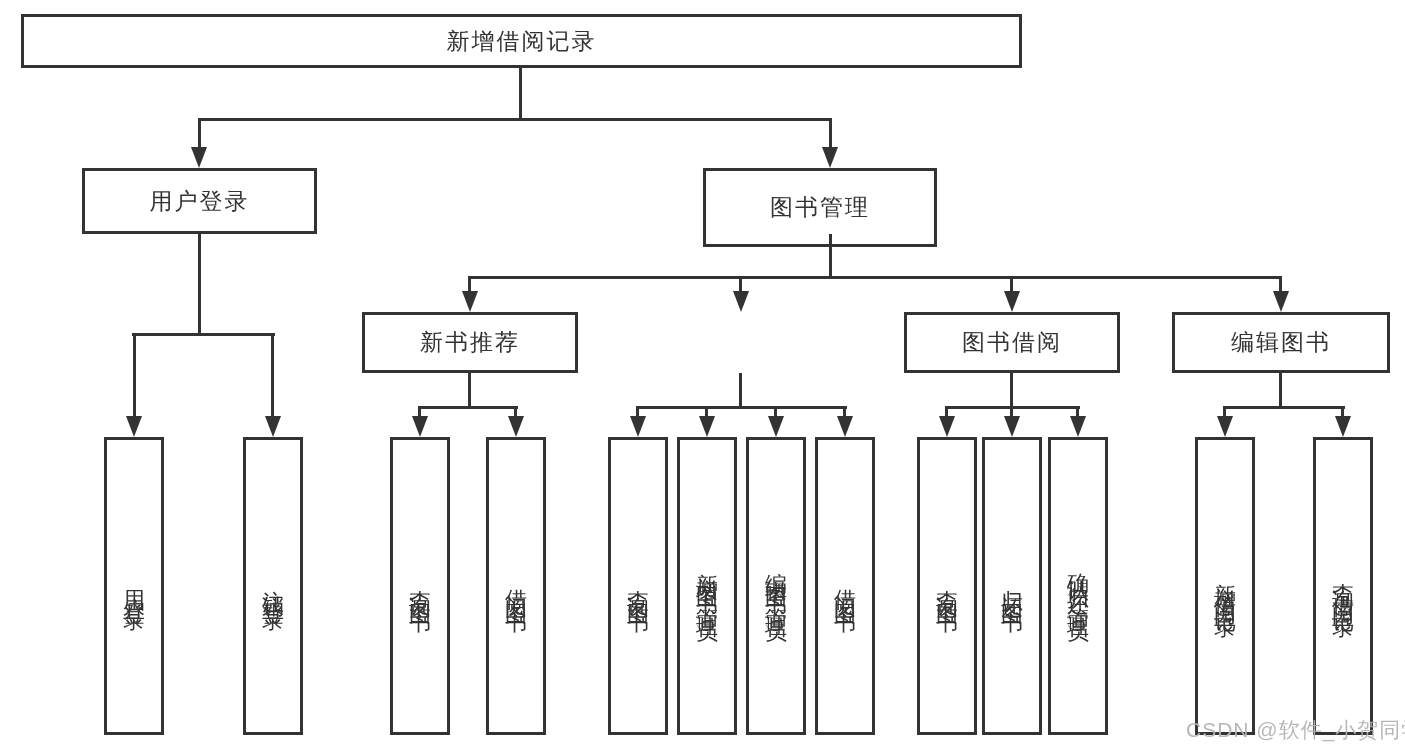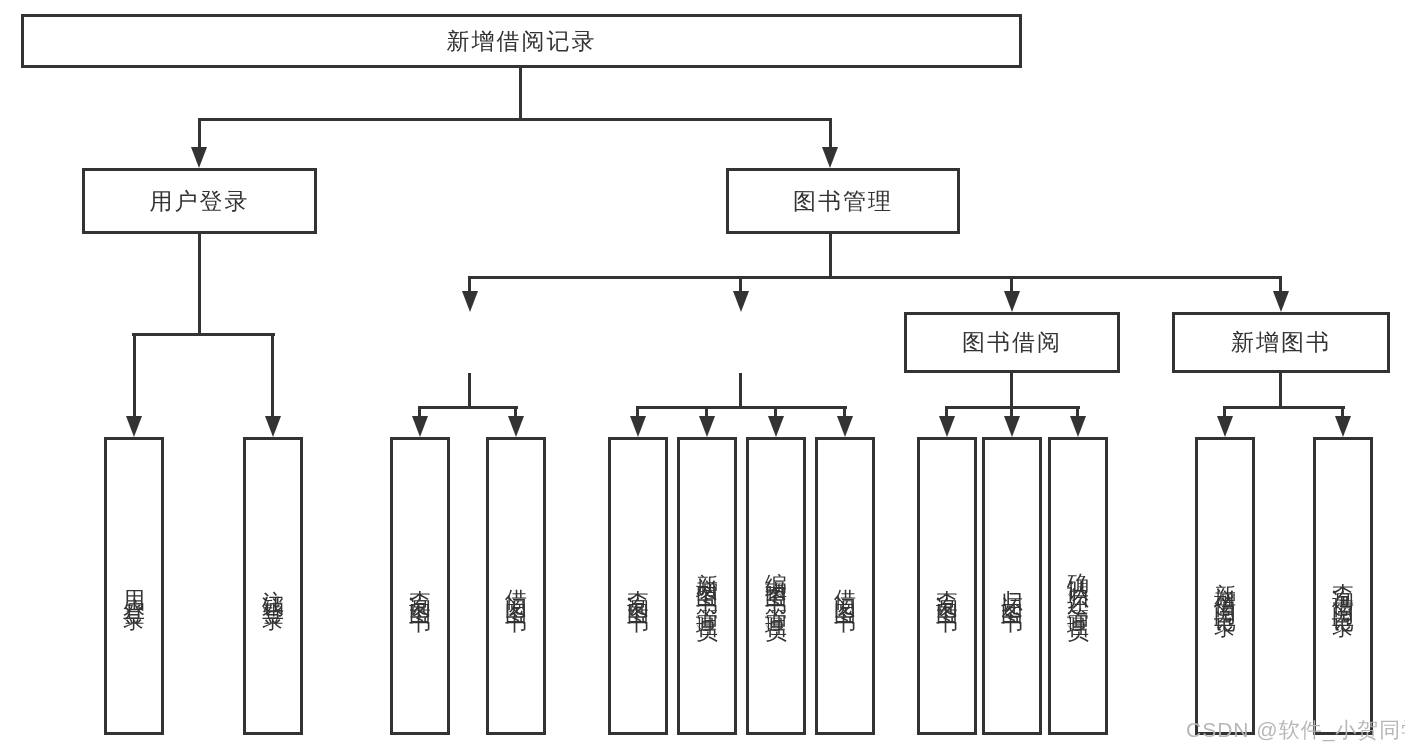--- a/index.html
+++ b/index.html
@@ -46,21 +46,21 @@
   <div class="vline" style="left:519px;top:67px;height:54px"></div>
   <div class="hline" style="left:198px;top:118px;width:634px"></div>
   <div class="vline" style="left:198px;top:121px;height:30px"></div>
   <div class="arrow" style="left:191px;top:147px"></div>
   <div class="vline" style="left:829px;top:121px;height:30px"></div>
   <div class="arrow" style="left:822px;top:147px"></div>
 
   <div class="node" style="left:82px;top:168px;width:235px;height:66px">
     <span class="h-label">用户登录</span>
   </div>
-  <div class="node" style="left:726px;top:168px;width:234px;height:66px">
+  <div class="node" style="left:703px;top:168px;width:234px;height:79px">
     <span class="h-label">图书管理</span>
   </div>
 
   <div class="vline" style="left:198px;top:234px;height:102px"></div>
   <div class="hline" style="left:132px;top:333px;width:143px"></div>
   <div class="vline" style="left:133px;top:336px;height:82px"></div>
   <div class="arrow" style="left:126px;top:416px"></div>
   <div class="vline" style="left:271px;top:336px;height:82px"></div>
   <div class="arrow" style="left:265px;top:416px"></div>
 
@@ -68,25 +68,28 @@
   <div class="hline" style="left:468px;top:276px;width:814px"></div>
   <div class="vline" style="left:468px;top:279px;height:14px"></div>
   <div class="arrow" style="left:462px;top:291px"></div>
   <div class="vline" style="left:739px;top:279px;height:14px"></div>
   <div class="arrow" style="left:733px;top:291px"></div>
   <div class="vline" style="left:1010px;top:279px;height:14px"></div>
   <div class="arrow" style="left:1004px;top:291px"></div>
   <div class="vline" style="left:1279px;top:279px;height:14px"></div>
   <div class="arrow" style="left:1273px;top:291px"></div>
 
+  <div class="node" style="left:362px;top:312px;width:216px;height:61px">
+    <span class="h-label">新书推荐</span>
+  </div>
   <div class="node" style="left:904px;top:312px;width:216px;height:61px">
     <span class="h-label">图书借阅</span>
   </div>
   <div class="node" style="left:1172px;top:312px;width:218px;height:61px">
-    <span class="h-label">新增图书</span>
+    <span class="h-label">编辑图书</span>
   </div>
 
   <div class="vline" style="left:468px;top:373px;height:36px"></div>
   <div class="hline" style="left:418px;top:406px;width:100px"></div>
   <div class="vline" style="left:418px;top:409px;height:10px"></div>
   <div class="arrow" style="left:412px;top:416px"></div>
   <div class="vline" style="left:514px;top:409px;height:10px"></div>
   <div class="arrow" style="left:508px;top:416px"></div>
 
   <div class="vline" style="left:739px;top:373px;height:36px"></div>

